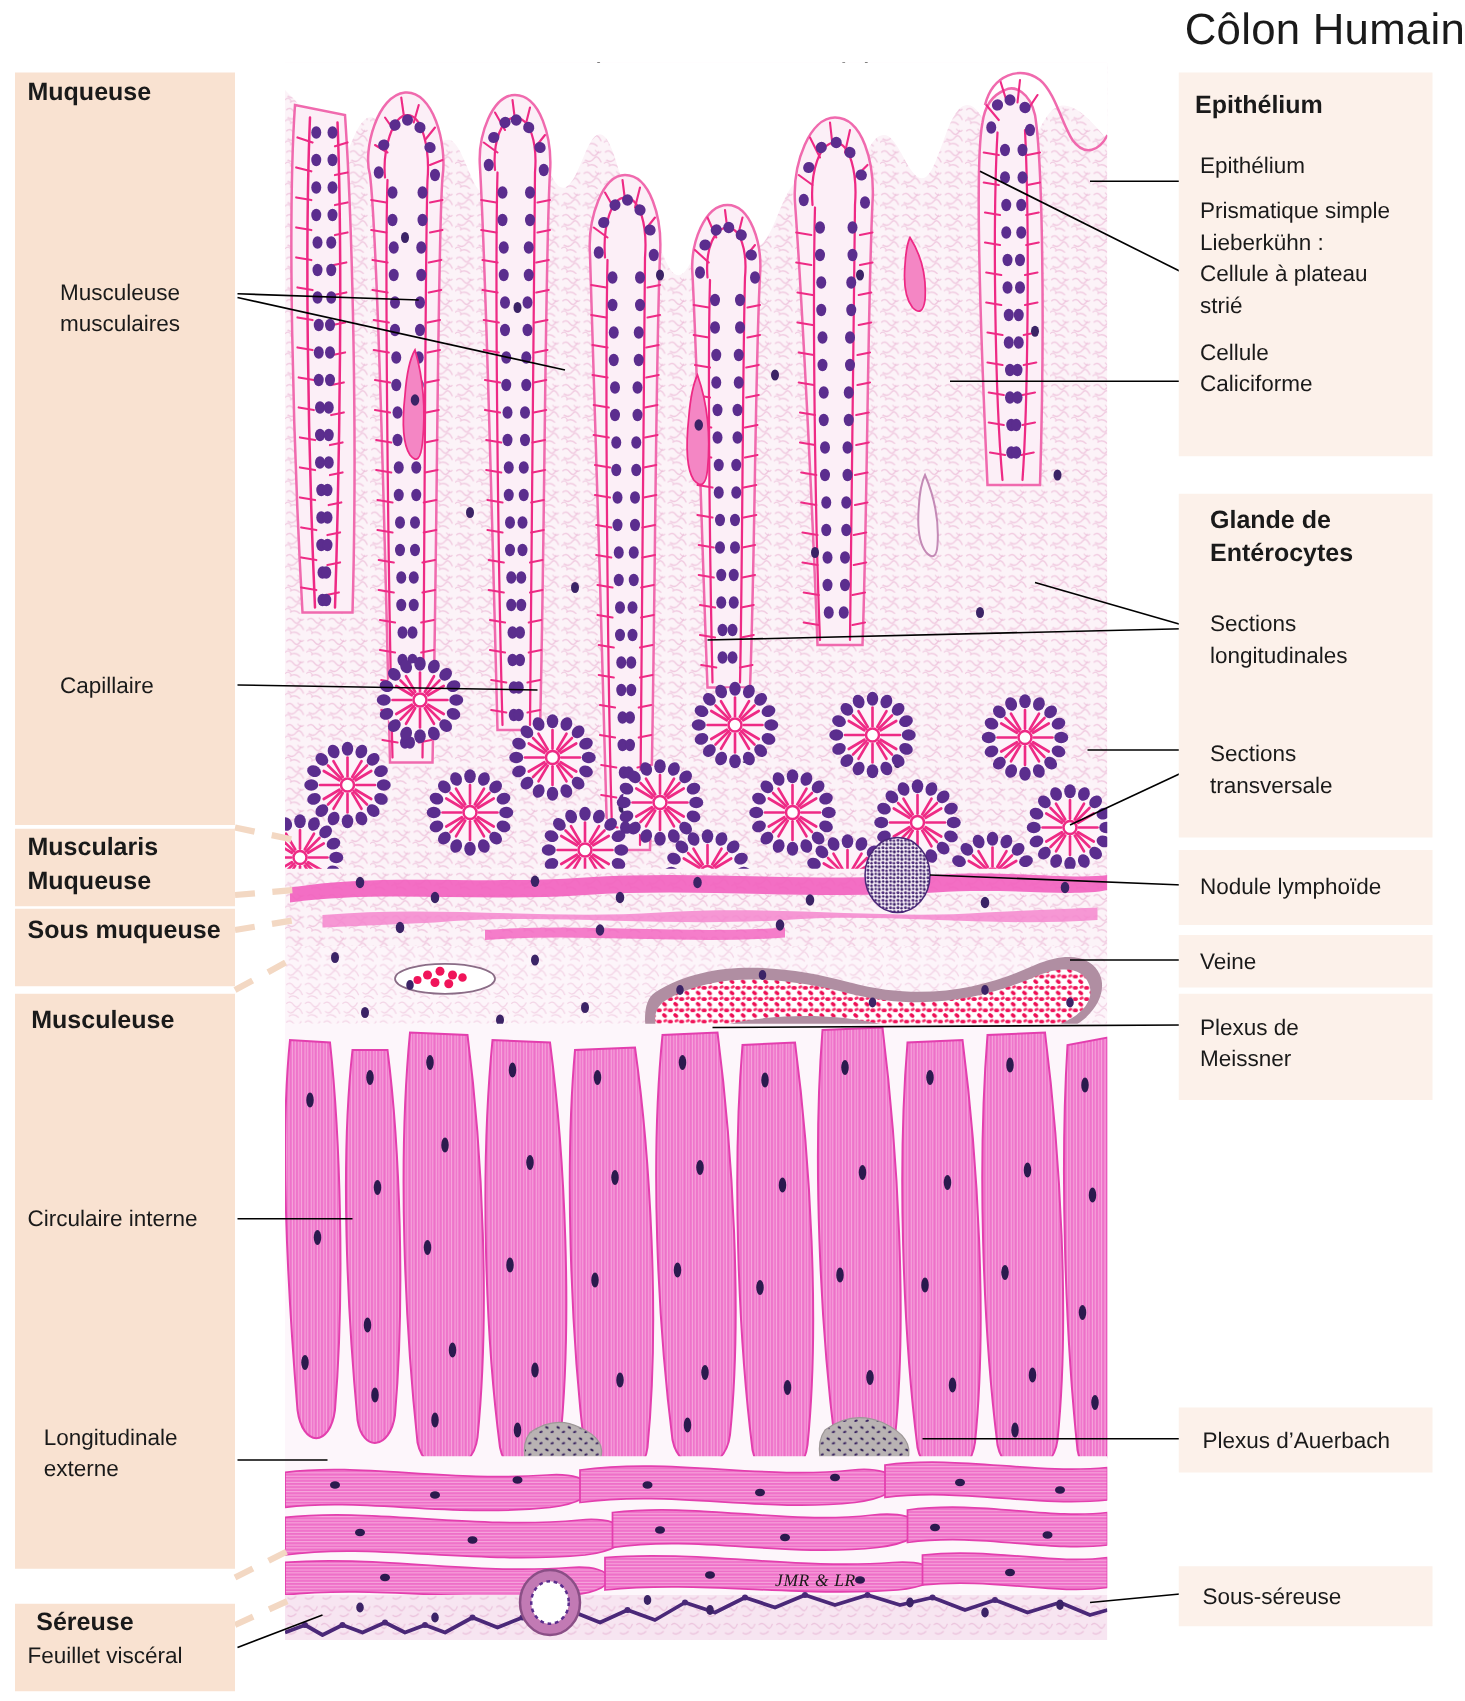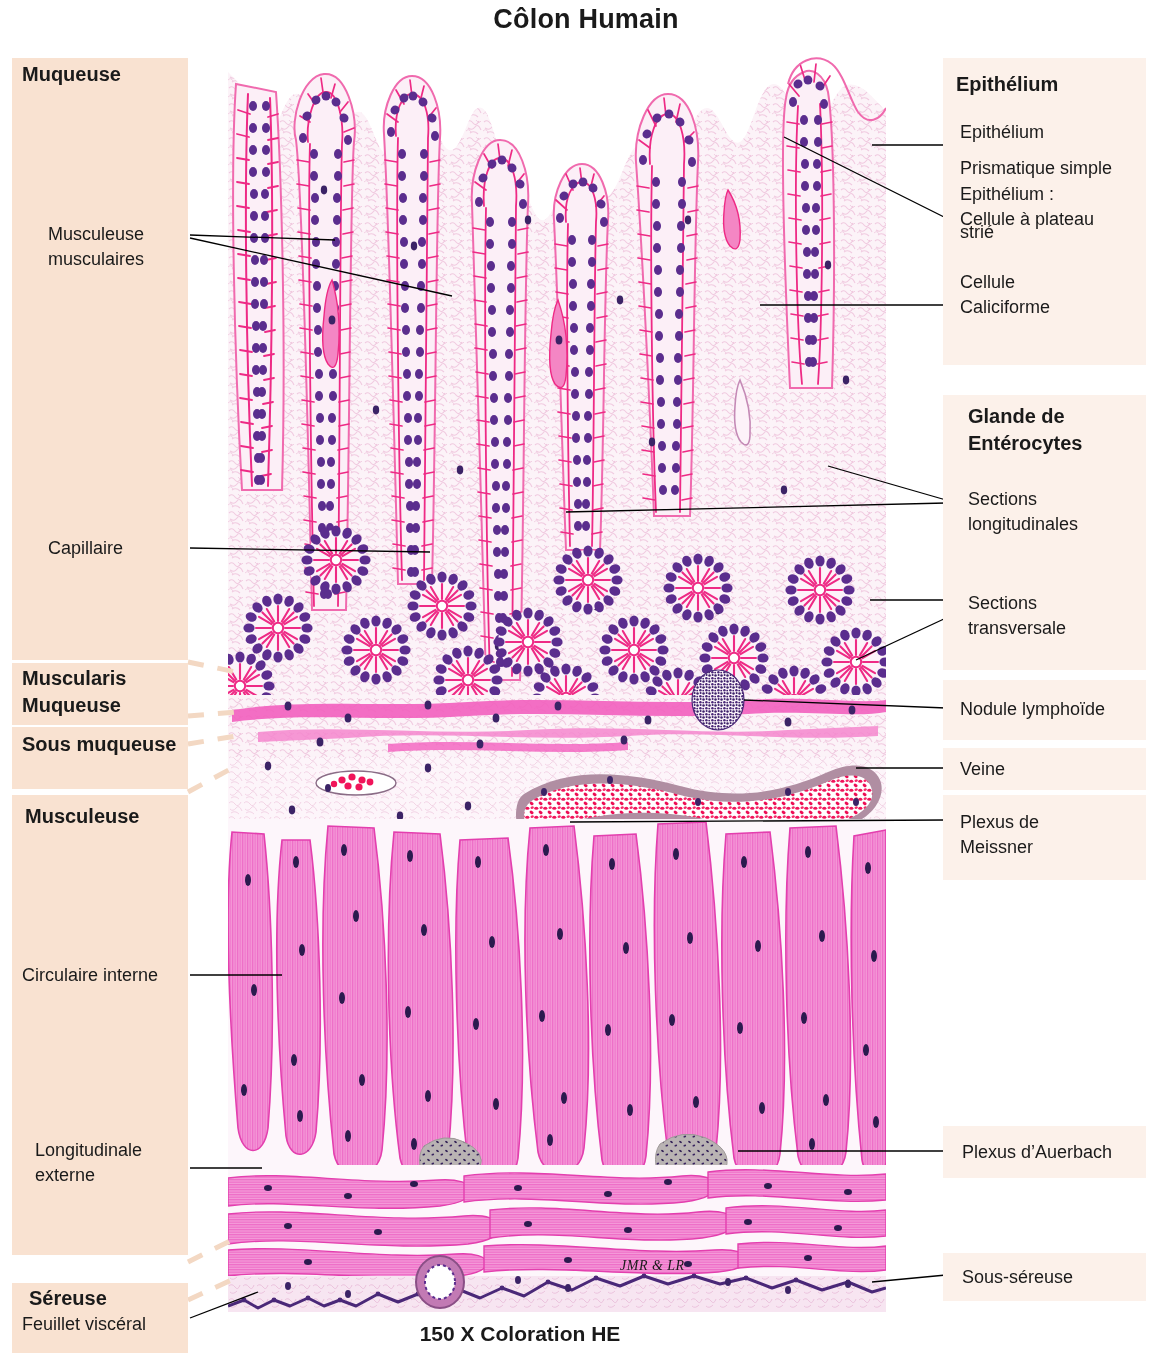--- a/index.html
+++ b/index.html
@@ -1,22 +1,22 @@
 <!DOCTYPE html>
 <html><head>
 <meta charset="utf-8">
 <style>
   html,body{margin:0;padding:0;background:#fff;}
   body{width:1172px;height:1361px;position:relative;overflow:hidden;
        font-family:"Liberation Sans", sans-serif;color:#1a1a1a;}
   .root{position:absolute;inset:0;}
 
   
-  .title{position:absolute;left:0;right:0;top:4px;text-align:center;
-         font-size:27px;font-weight:bold;letter-spacing:.2px;}
+  .title{position:absolute;left:0;right:0;top:4px;text-align:right;
+         font-size:35px;font-weight:normal;letter-spacing:.2px;}
   .subtitle{position:absolute;left:0;right:0;top:46px;text-align:center;
             font-size:25px;font-weight:normal;}
   .caption{position:absolute;left:300px;width:440px;top:1322px;text-align:center;
            font-size:21px;font-weight:bold;}
   .signature{position:absolute;left:620px;top:1258px;font-size:14px;
              font-family:"Liberation Serif",serif;font-style:italic;letter-spacing:.5px;}
 
   
   .lbox{position:absolute;background:#F9E2D1;box-sizing:border-box;}
   .rbox{position:absolute;background:#FCF1EA;box-sizing:border-box;}
@@ -902,23 +902,23 @@
   <div class="ltext" style="left:35px;top:1163px;width:160px;">externe</div>
 
   <div class="lbox" style="left:12px;top:1283px;width:176px;height:70px;"></div>
   <div class="ltext b" style="left:29px;top:1286px;width:166px;">Séreuse</div>
   <div class="ltext" style="left:22px;top:1312px;width:170px;">Feuillet viscéral</div>
 
   <div class="rbox" style="left:943px;top:58px;width:203px;height:307px;"></div>
   <div class="rtext b" style="left:956px;top:72px;width:190px;font-size:20px;">Epithélium</div>
   <div class="rtext" style="left:960px;top:120px;width:190px;">Epithélium</div>
   <div class="rtext" style="left:960px;top:156px;width:190px;">Prismatique simple</div>
-  <div class="rtext" style="left:960px;top:182px;width:190px;">Epithélium :</div>
+  <div class="rtext" style="left:960px;top:182px;width:190px;">Lieberkühn :</div>
   <div class="rtext" style="left:960px;top:207px;width:190px;">Cellule à plateau</div>
-  <div class="rtext" style="left:960px;top:220px;width:190px;">strié</div>
+  <div class="rtext" style="left:960px;top:232px;width:190px;">strié</div>
   <div class="rtext" style="left:960px;top:270px;width:190px;">Cellule</div>
   <div class="rtext" style="left:960px;top:295px;width:190px;">Caliciforme</div>
 
   <div class="rbox" style="left:943px;top:395px;width:203px;height:275px;"></div>
   <div class="rtext b" style="left:968px;top:404px;width:185px;font-size:20px;">Glande de</div>
   <div class="rtext b" style="left:968px;top:431px;width:185px;font-size:20px;">Entérocytes</div>
   <div class="rtext" style="left:968px;top:487px;width:185px;">Sections</div>
   <div class="rtext" style="left:968px;top:512px;width:185px;">longitudinales</div>
   <div class="rtext" style="left:968px;top:591px;width:185px;">Sections</div>
   <div class="rtext" style="left:968px;top:616px;width:185px;">transversale</div>
@@ -933,15 +933,14 @@
   <div class="rtext" style="left:960px;top:810px;width:195px;">Plexus de</div>
   <div class="rtext" style="left:960px;top:835px;width:195px;">Meissner</div>
 
   <div class="rbox" style="left:943px;top:1126px;width:203px;height:52px;"></div>
   <div class="rtext" style="left:962px;top:1140px;width:195px;">Plexus d’Auerbach</div>
 
   <div class="rbox" style="left:943px;top:1253px;width:203px;height:48px;"></div>
   <div class="rtext" style="left:962px;top:1265px;width:195px;">Sous-séreuse</div>
 
   <div class="signature">JMR  &amp; LR</div>
-  <div class="caption">150 X Coloration HE</div>
 
 </div>
 
 </body></html>

